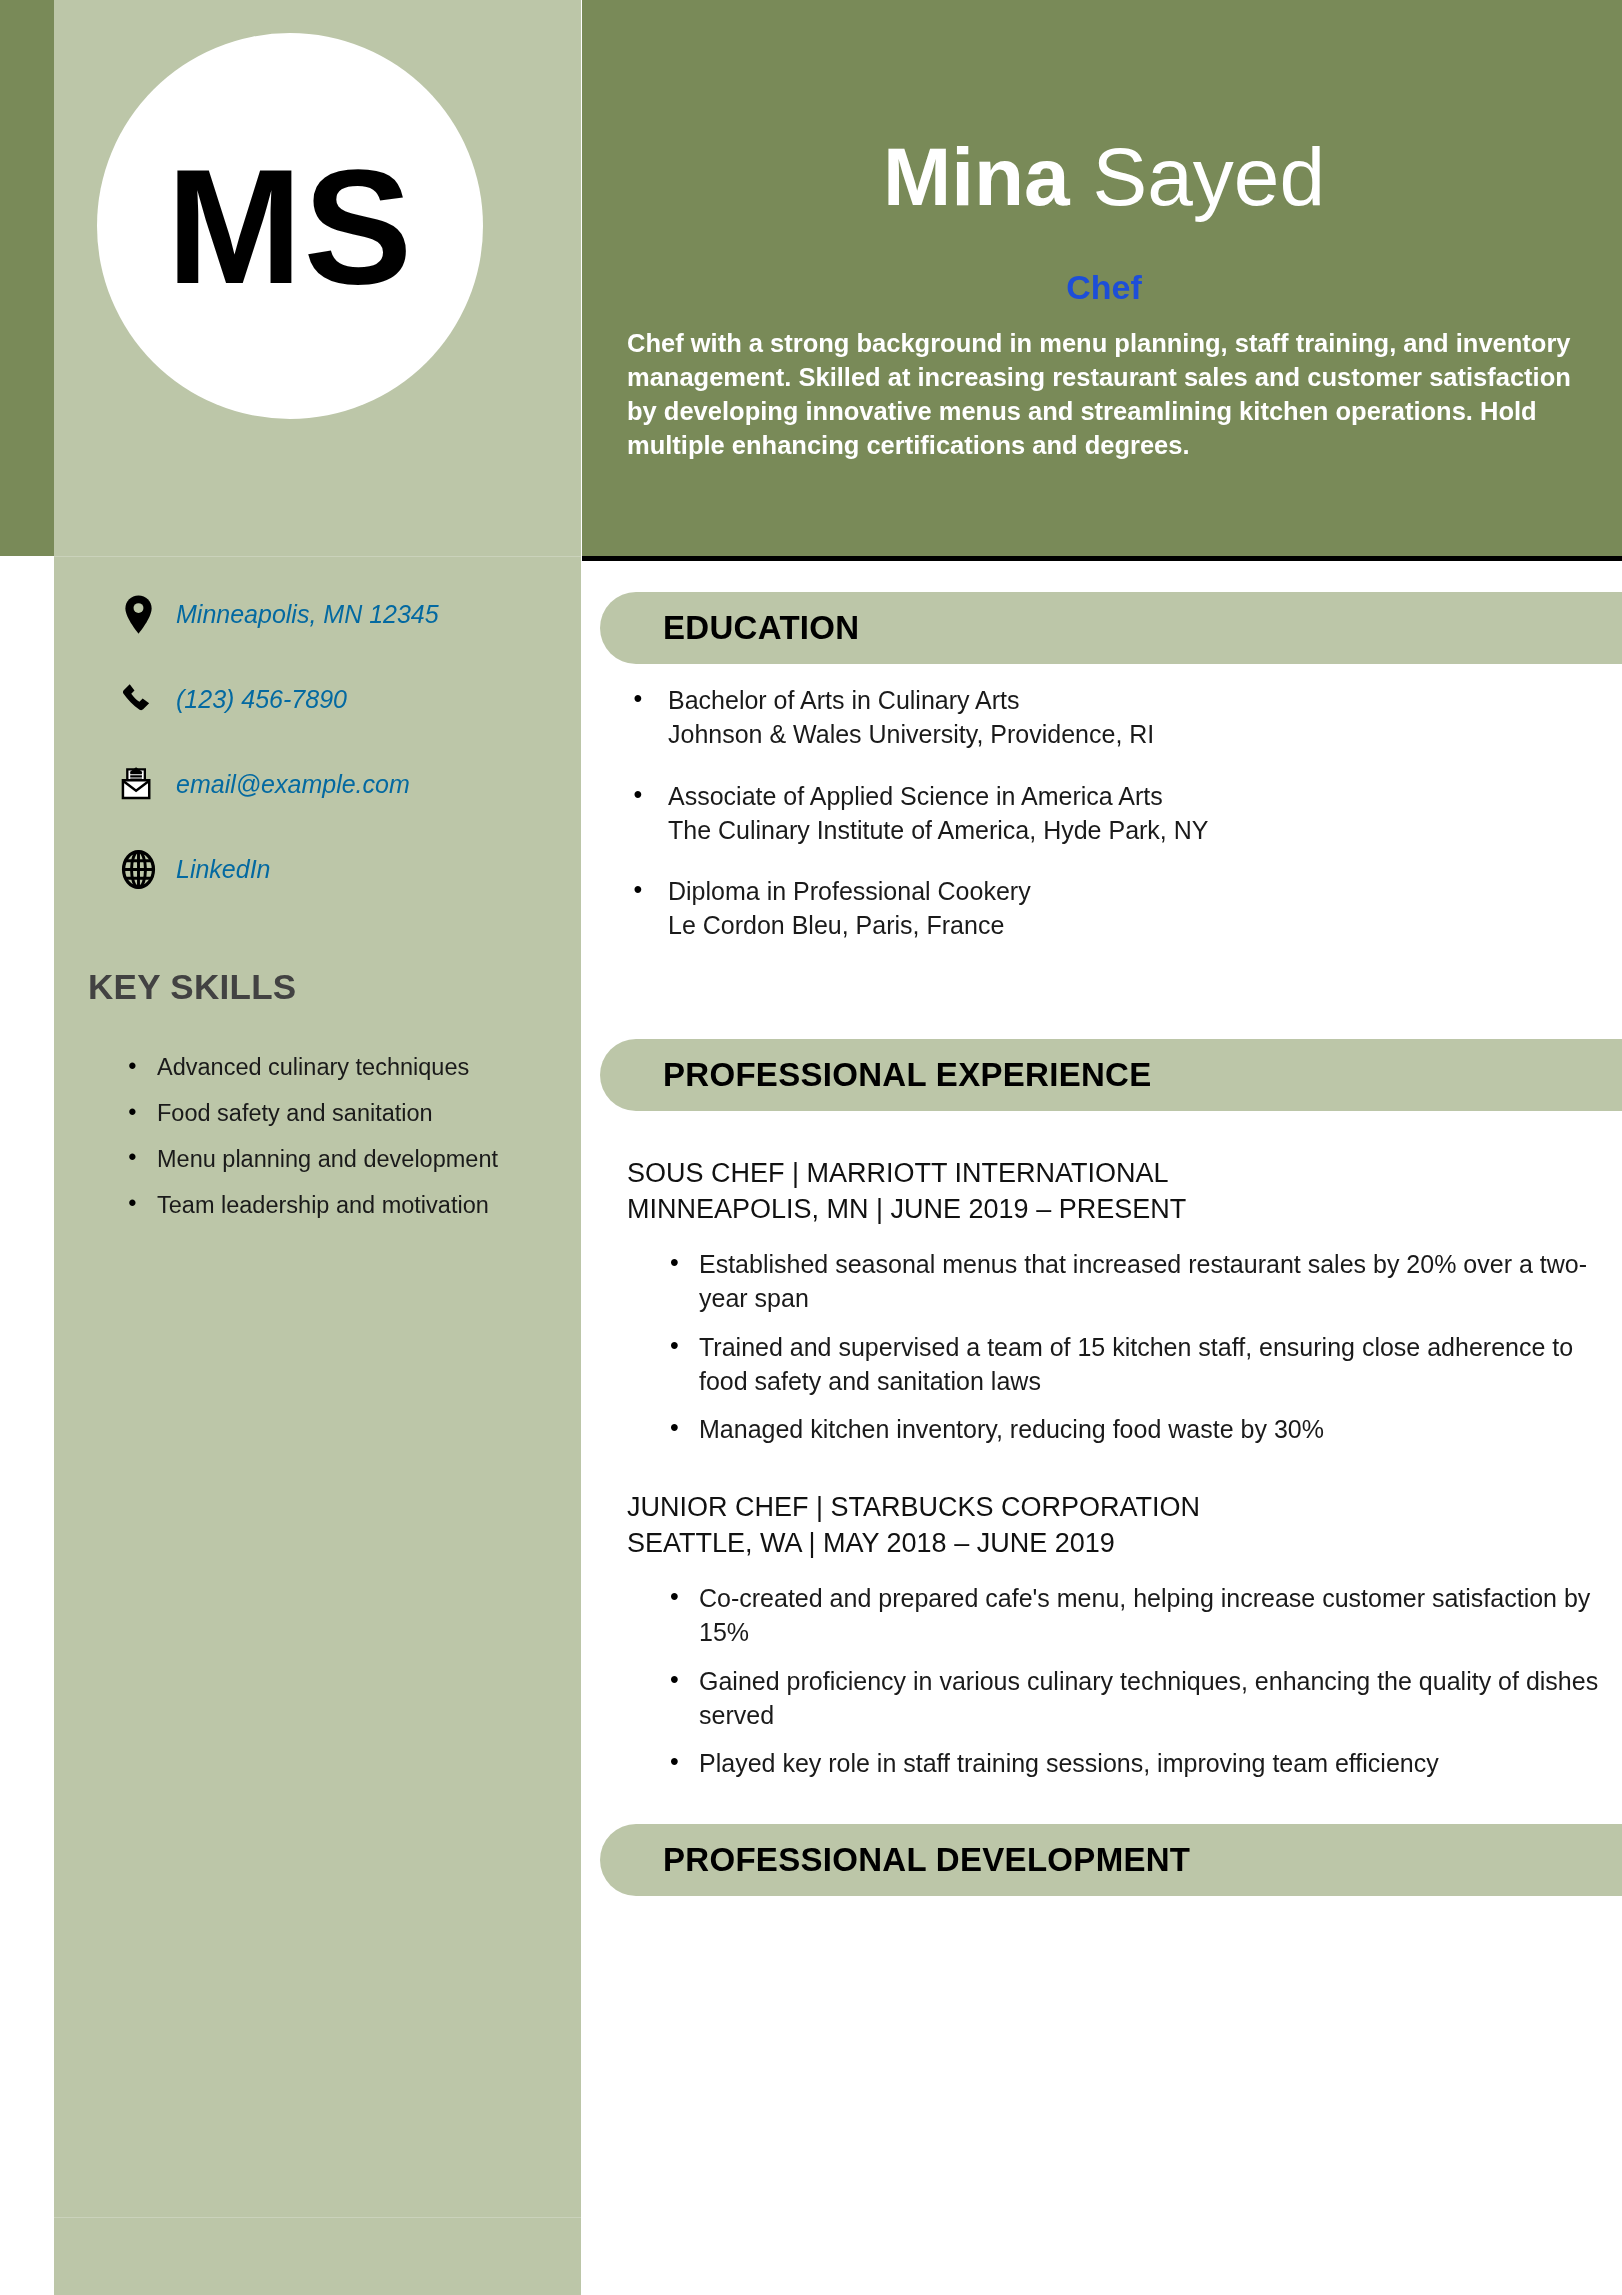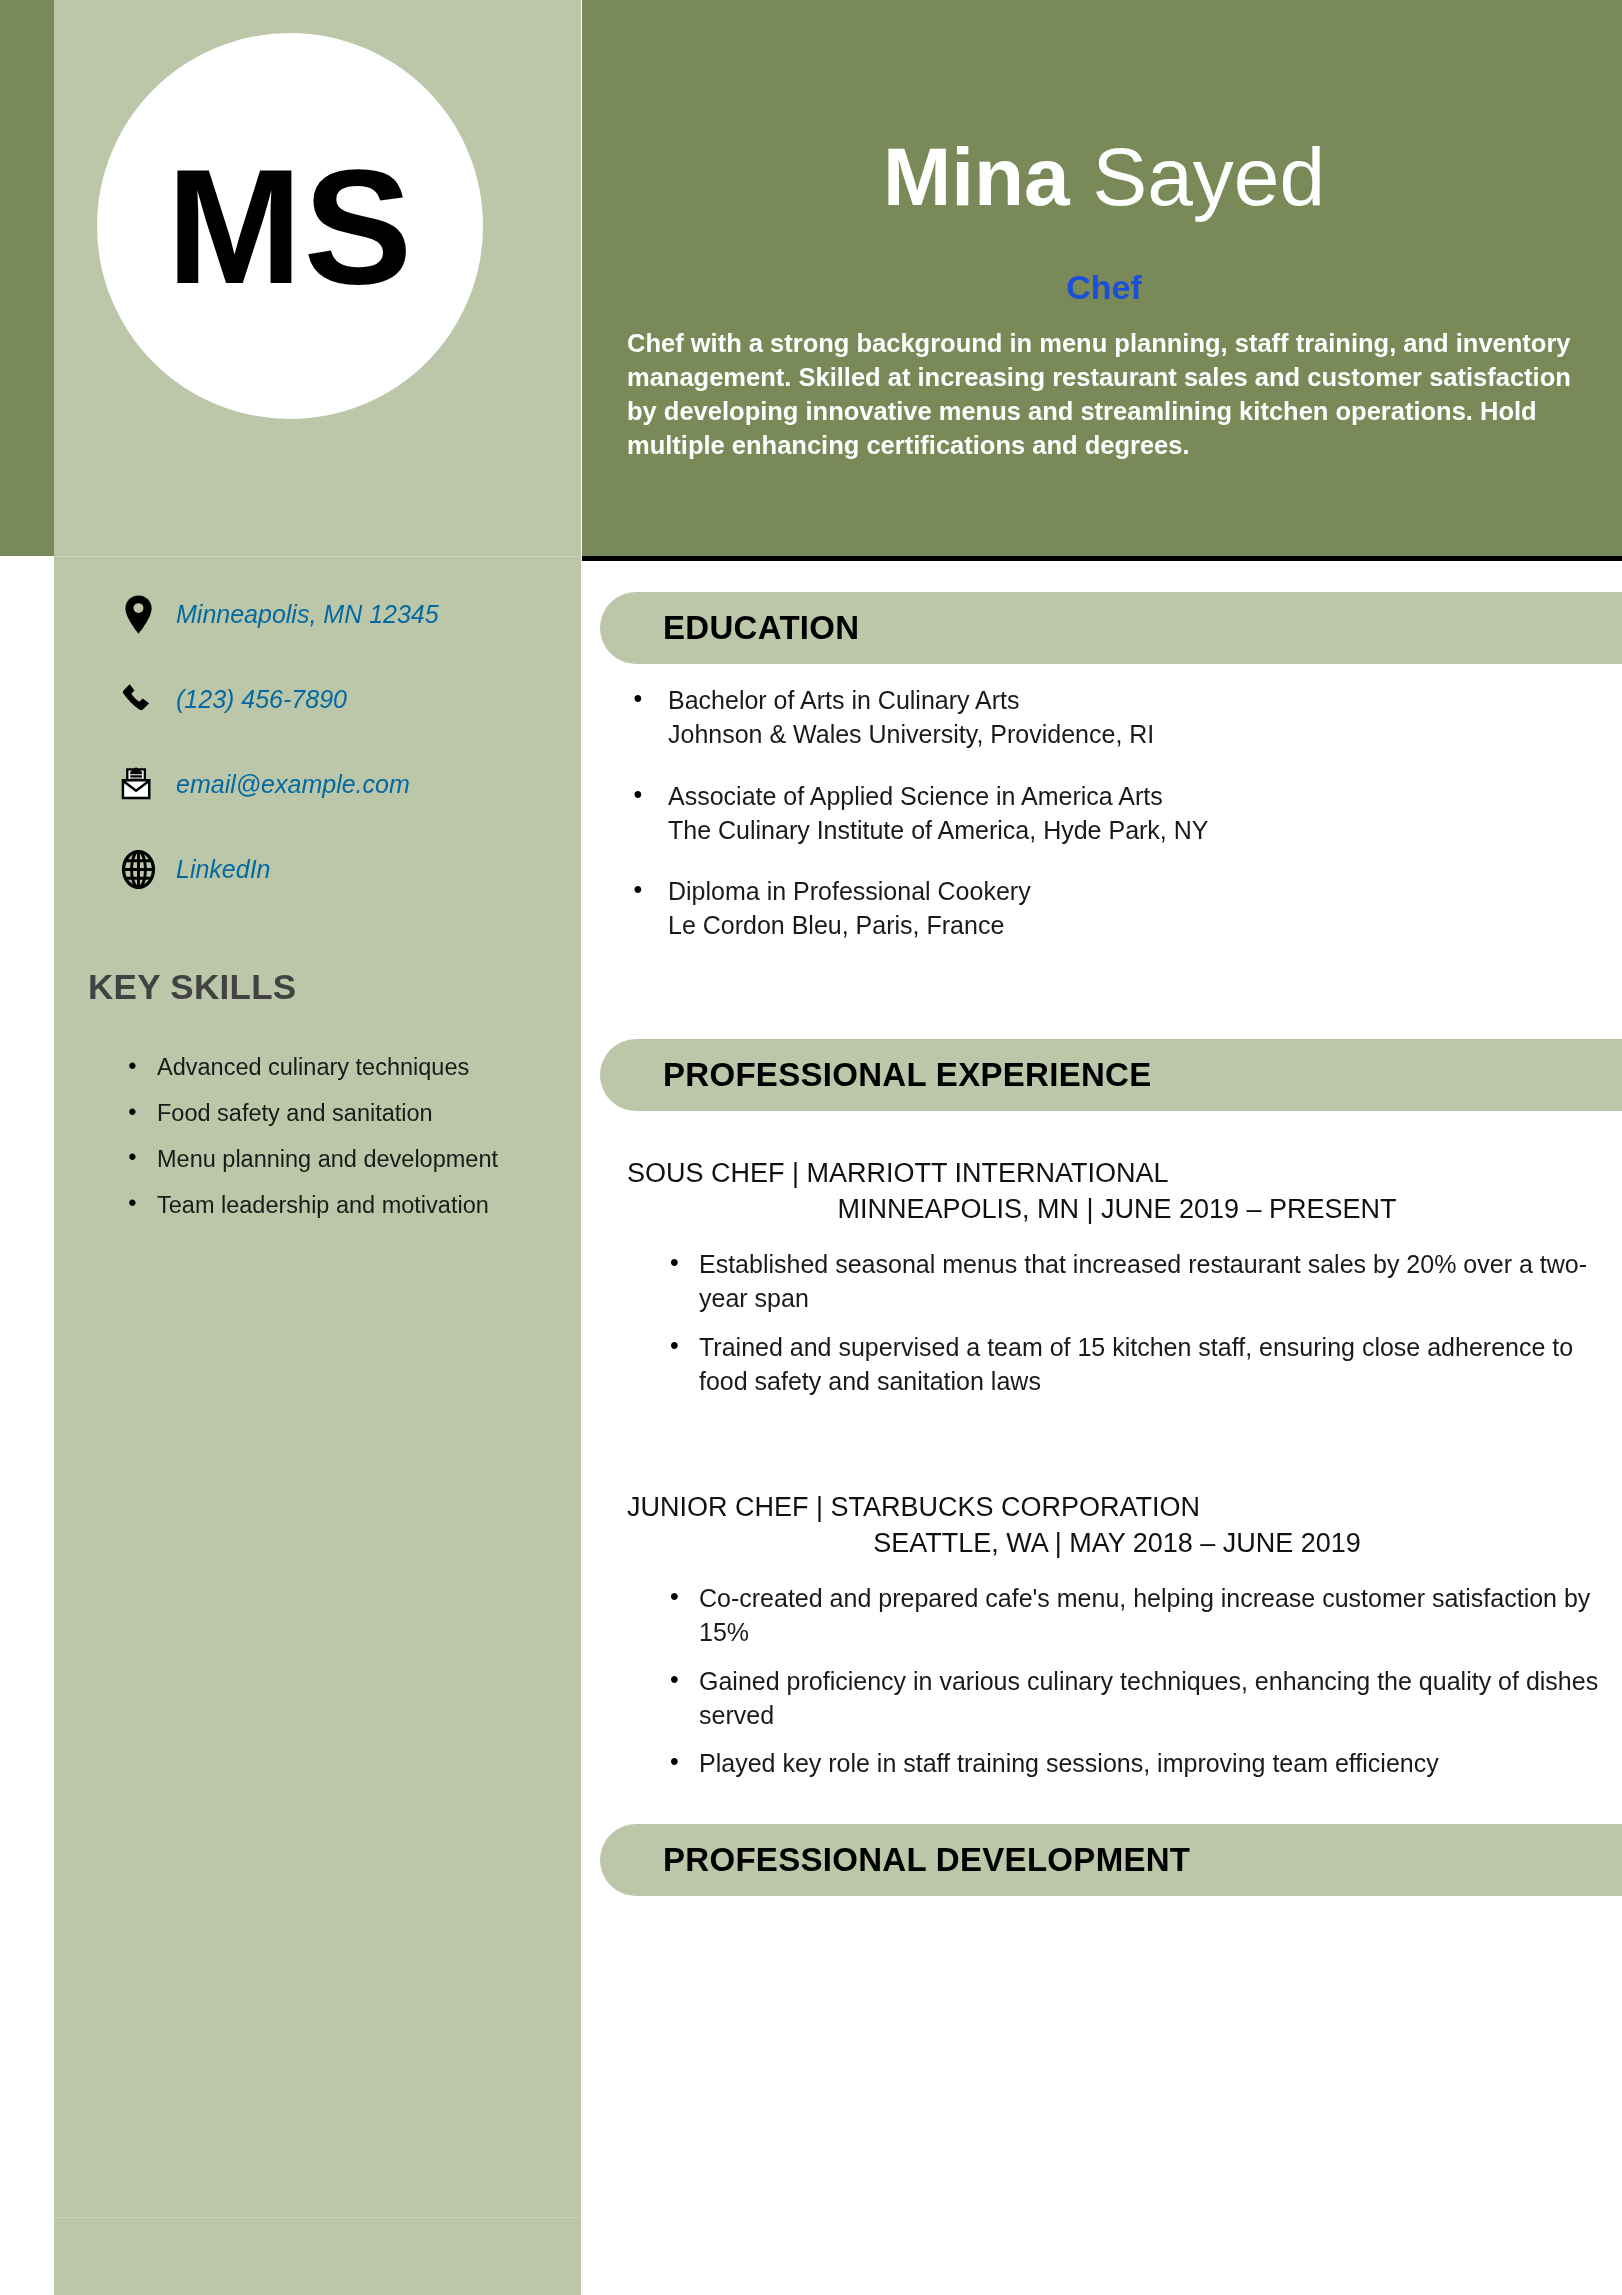--- a/index.html
+++ b/index.html
@@ -114,21 +114,21 @@
     font-size:25px; color:#1a1a1a; line-height:1.36;
   }
   .edu-list li::before {
     content:"\2022"; position:absolute; left:6.5px; top:-2px;
     font-size:25px; color:#000000;
   }
   .edu-school { display:block; }
 
   .job { position:absolute; left:627px; width:980px; }
   .job-line1 { font-size:27px; color:#111111; line-height:1.33; white-space:nowrap; }
-  .job-line2 { font-size:27px; color:#111111; line-height:1.33; white-space:nowrap;text-align:center; }
+  .job-line2 { font-size:27px; color:#111111; line-height:1.33; white-space:nowrap; }
   .job-bullets { margin-top:19.6px; margin-left:39px; }
   .job-bullets li {
     list-style:none; position:relative; padding-left:33px; margin-bottom:14.4px;
     font-size:25px; color:#1a1a1a; line-height:1.36;
   }
   .job-bullets li::before {
     content:"\2022"; position:absolute; left:3.9px; top:-2px;
     font-size:25px; color:#000000;
   }
 
@@ -235,20 +235,21 @@
   <div class="sec-pill" style="top:1039px;">
     <span>PROFESSIONAL EXPERIENCE</span>
   </div>
 
   <div class="job" style="top:1156px;">
     <div class="job-line1">SOUS CHEF | MARRIOTT INTERNATIONAL</div>
     <div class="job-line2">MINNEAPOLIS, MN | JUNE 2019 – PRESENT</div>
     <ul class="job-bullets">
       <li>Established seasonal menus that increased restaurant sales by 20% over a two-year span</li>
       <li>Trained and supervised a team of 15 kitchen staff, ensuring close adherence to food safety and sanitation laws</li>
+      <li>Managed kitchen inventory, reducing food waste by 30%</li>
     </ul>
   </div>
 
   <div class="job" style="top:1490px;">
     <div class="job-line1">JUNIOR CHEF | STARBUCKS CORPORATION</div>
     <div class="job-line2">SEATTLE, WA | MAY 2018 – JUNE 2019</div>
     <ul class="job-bullets">
       <li>Co-created and prepared cafe's menu, helping increase customer satisfaction by 15%</li>
       <li>Gained proficiency in various culinary techniques, enhancing the quality of dishes served</li>
       <li>Played key role in staff training sessions, improving team efficiency</li>

